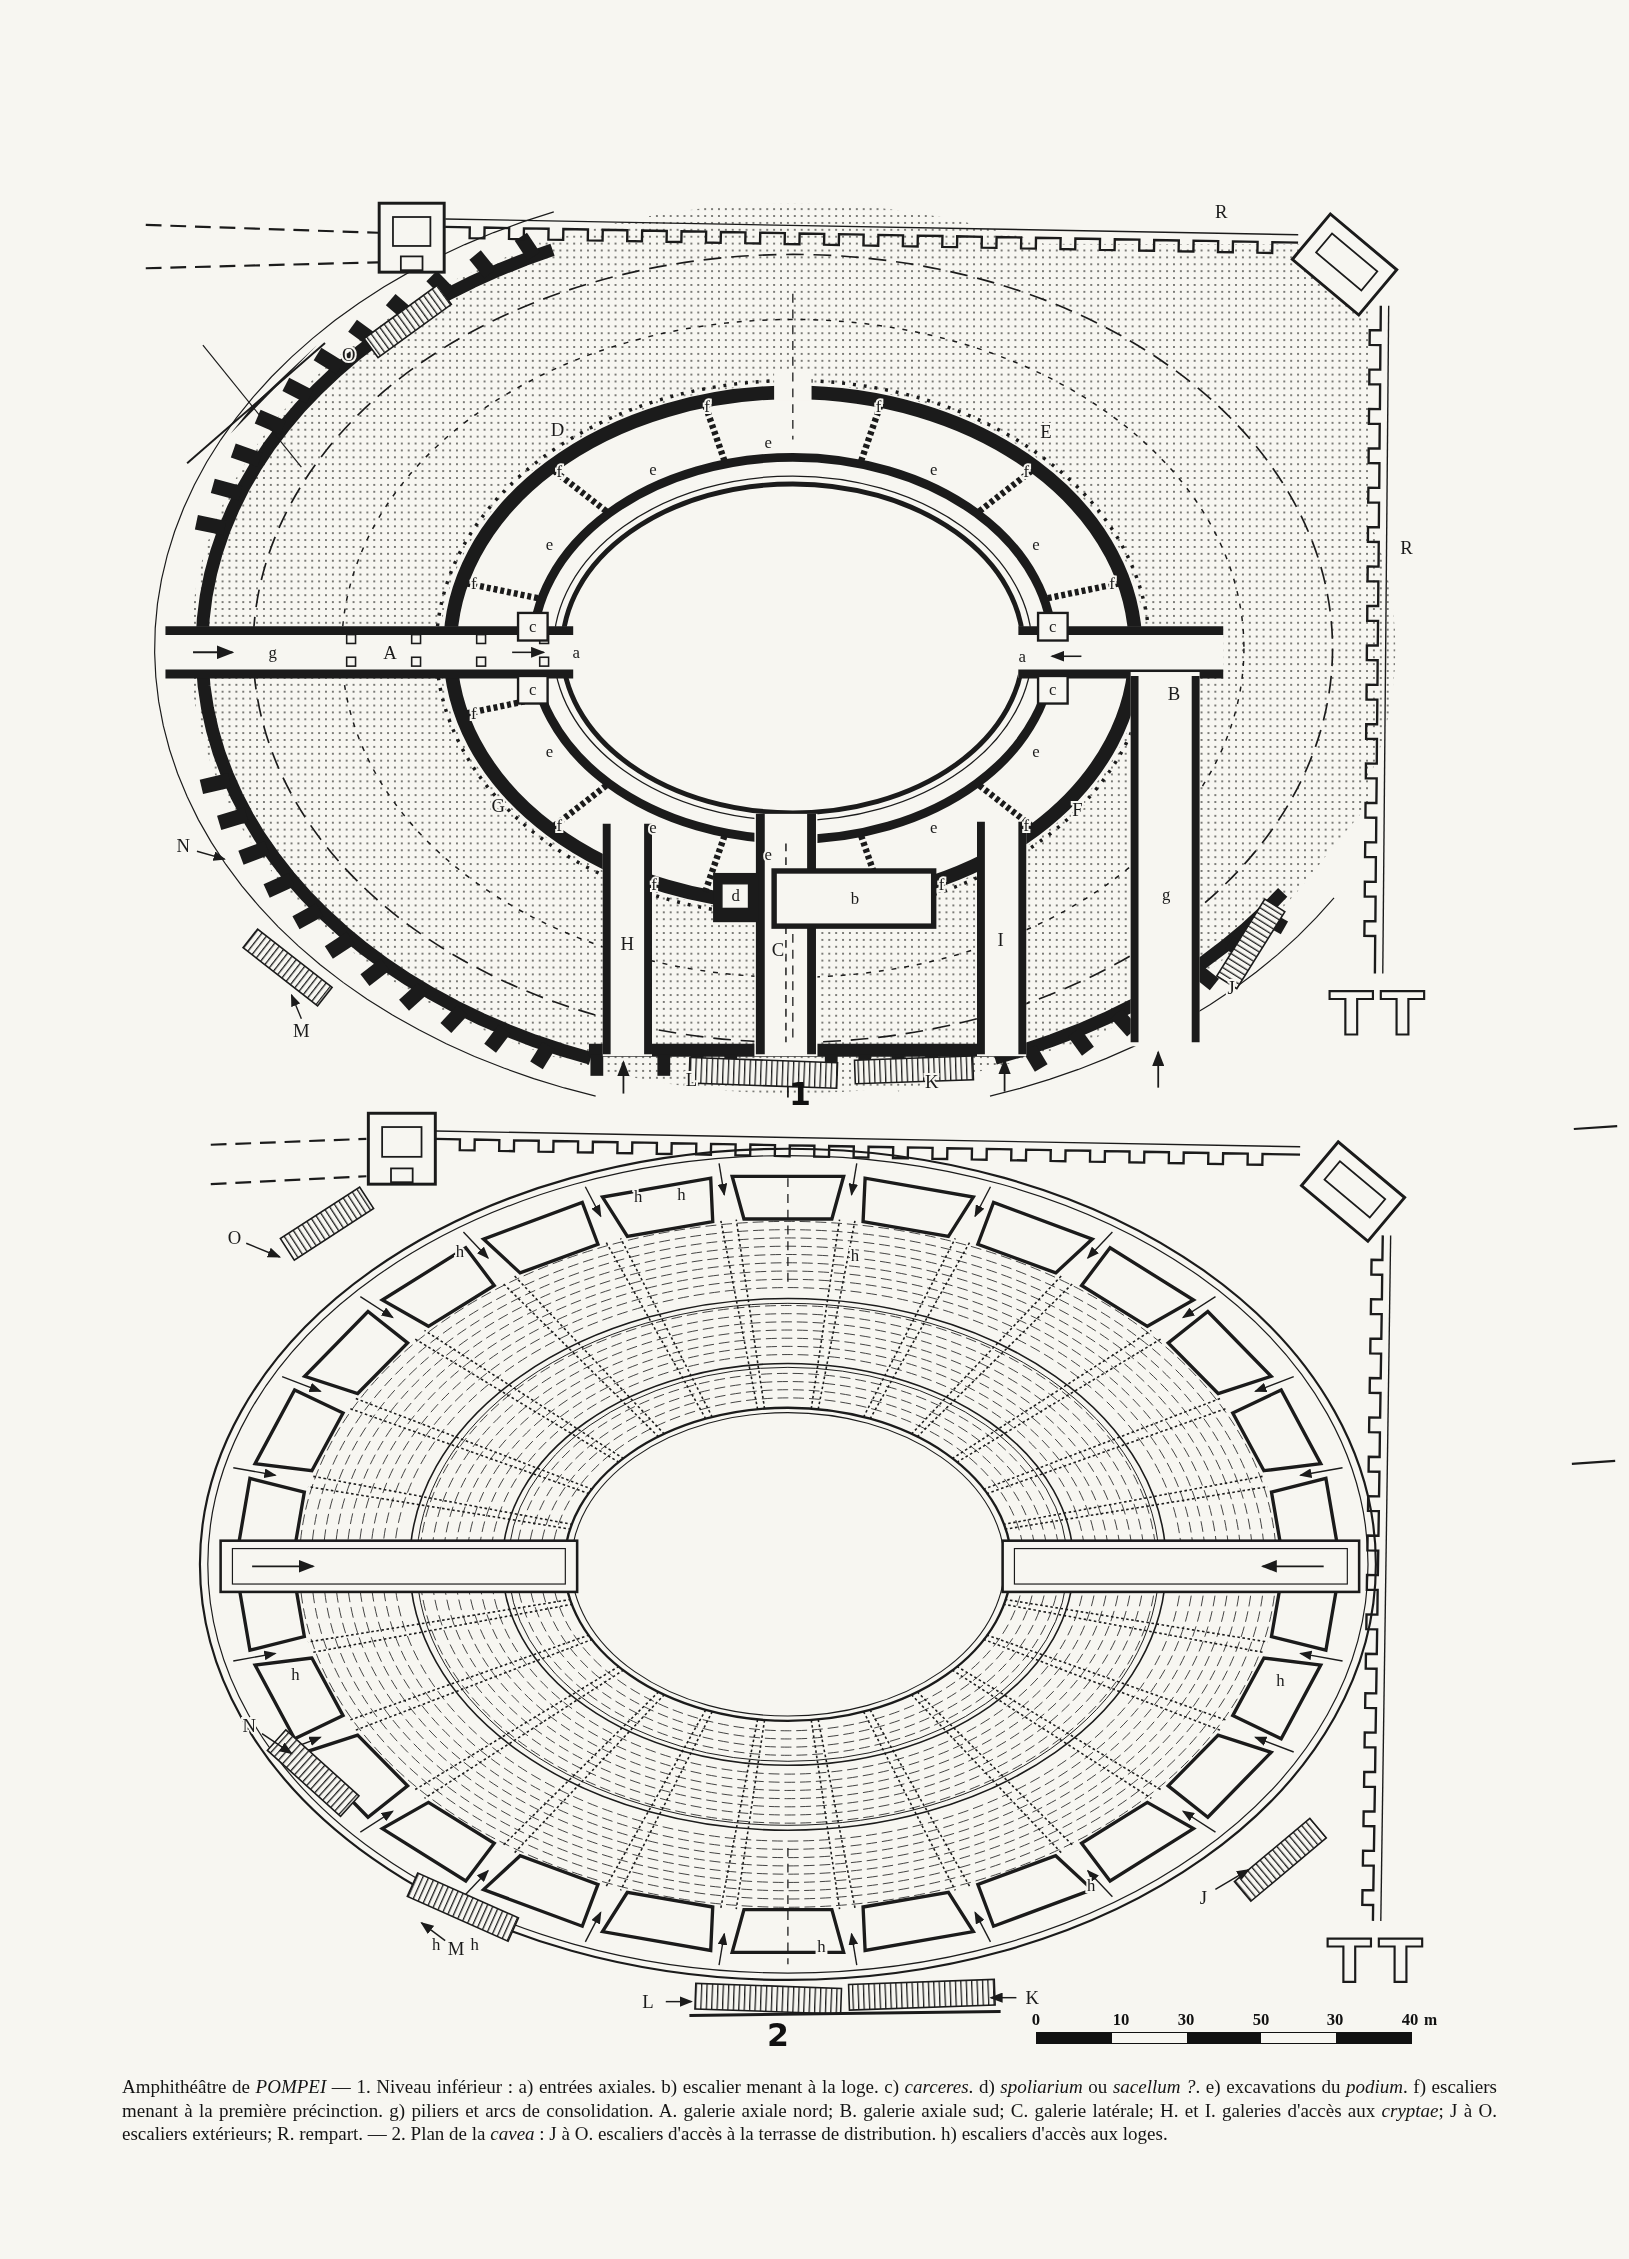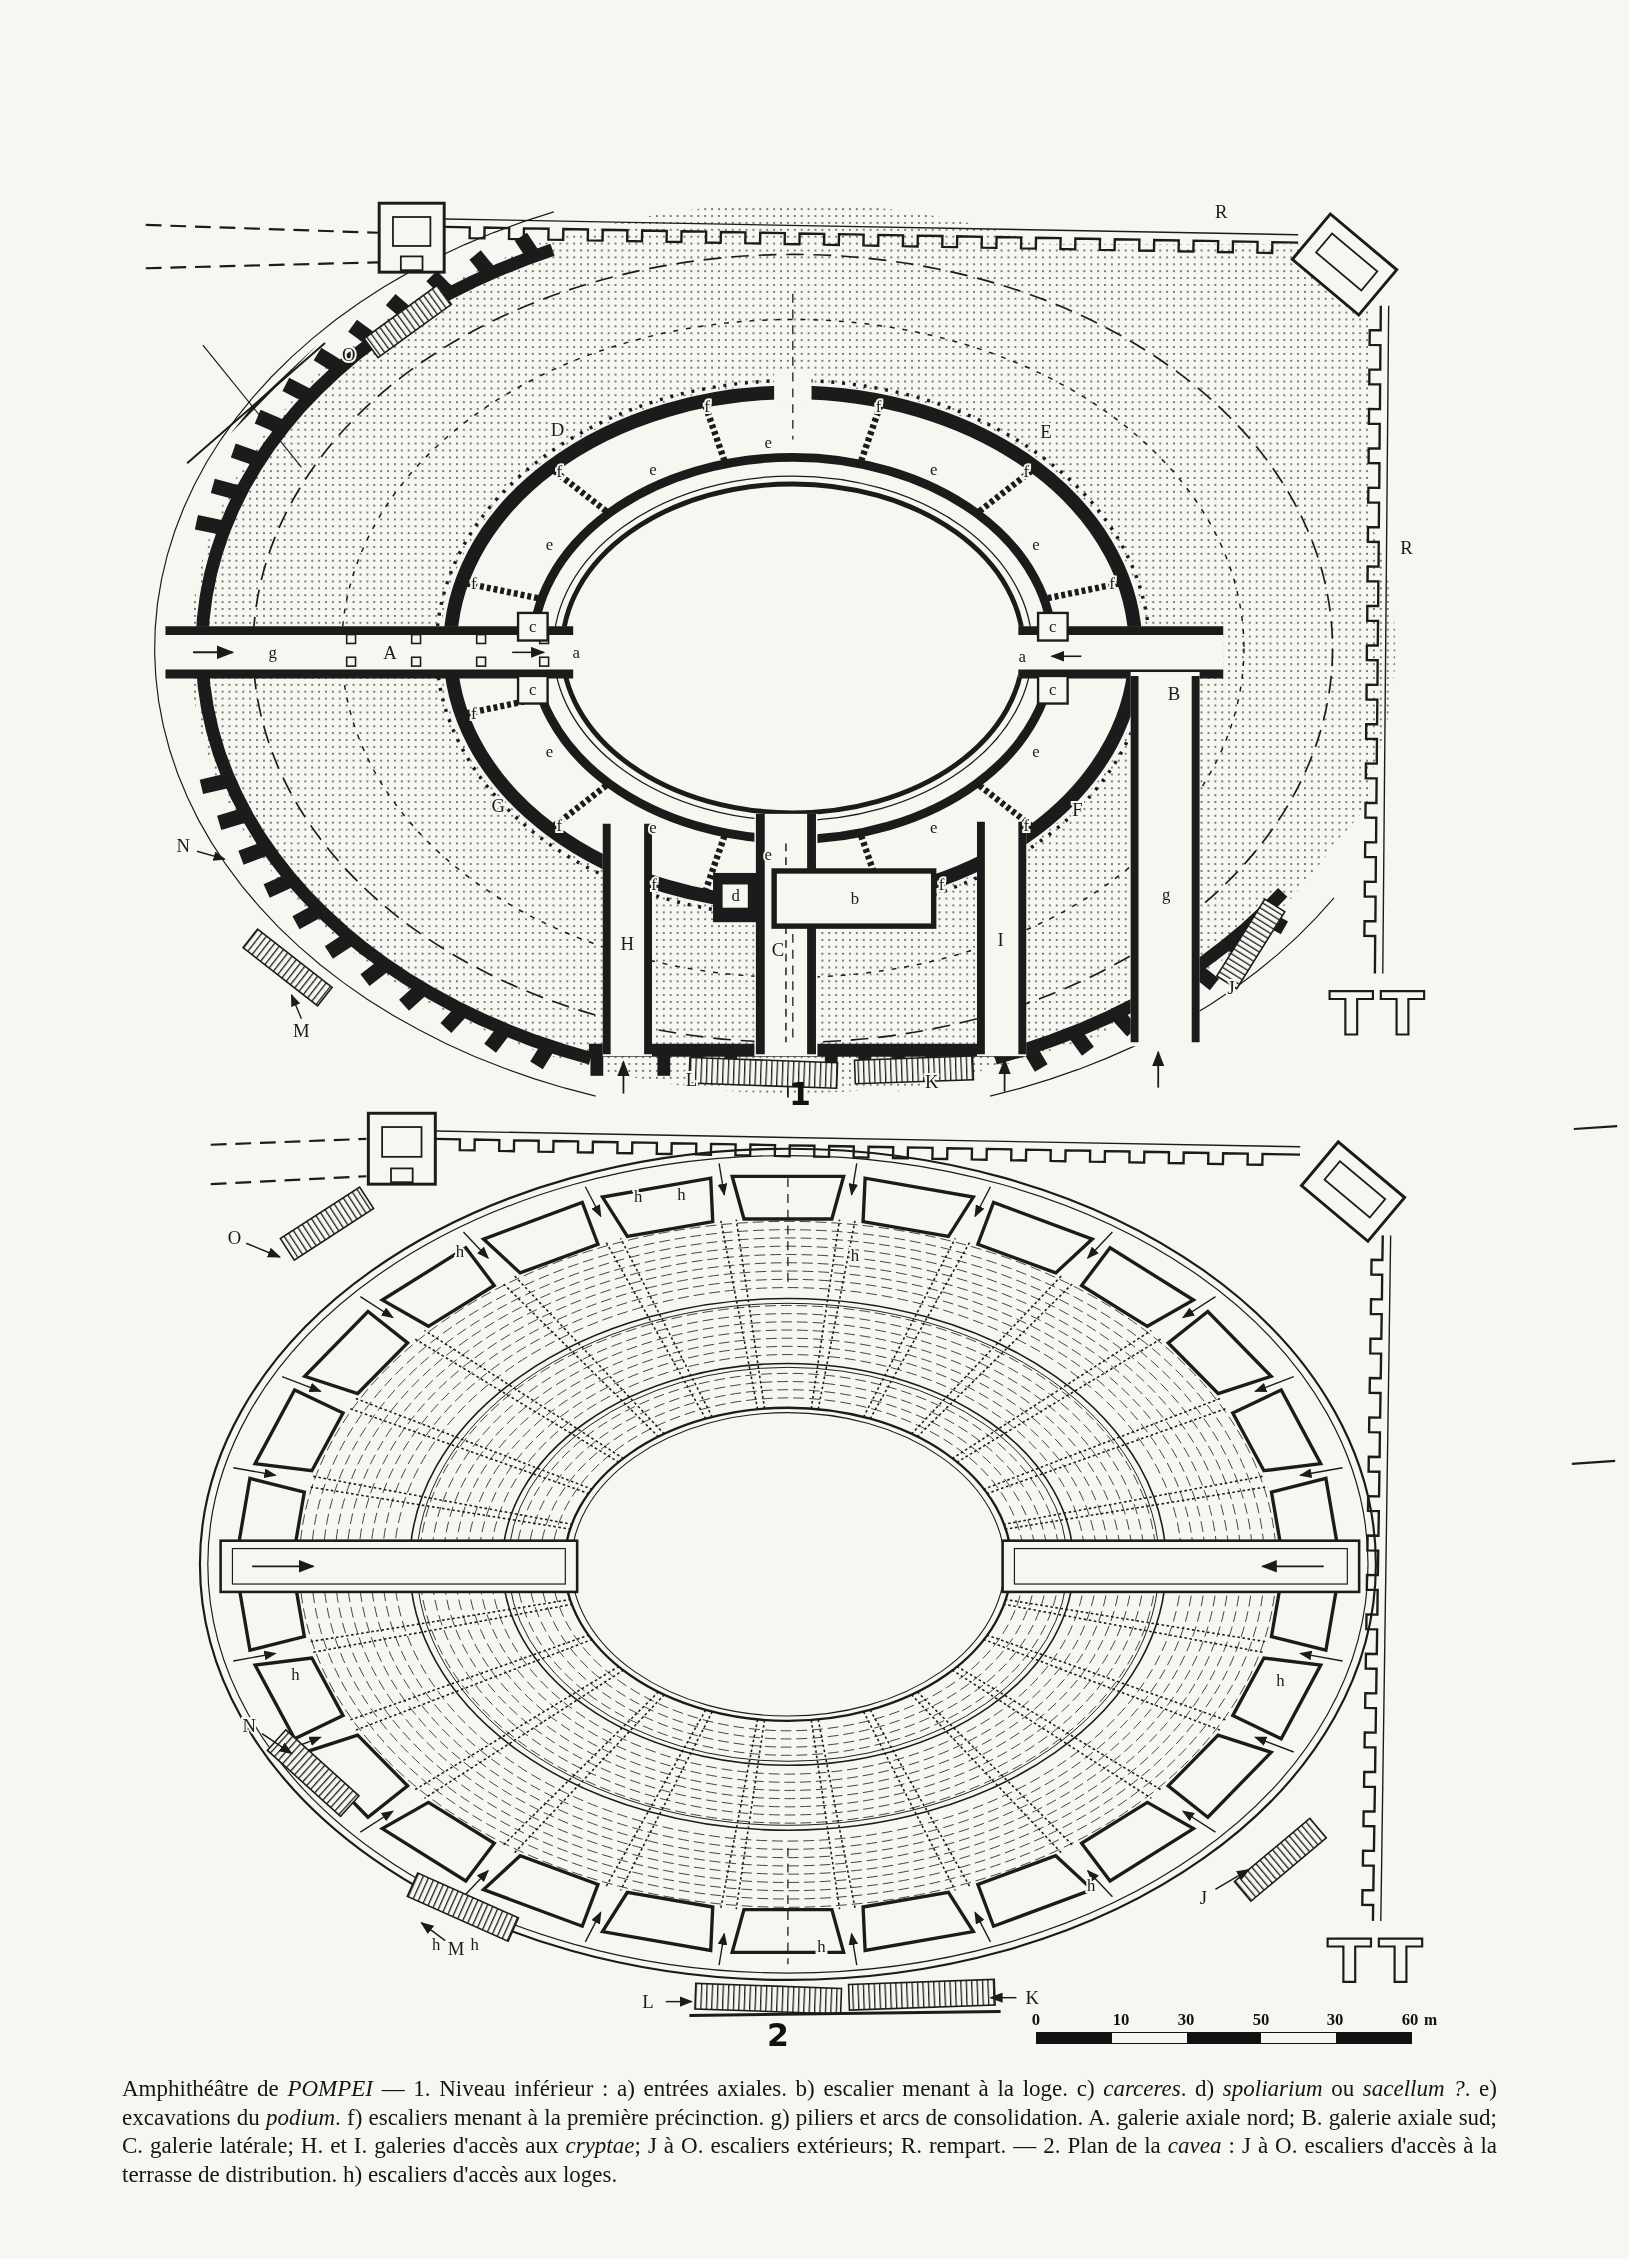--- a/index.html
+++ b/index.html
@@ -16,21 +16,21 @@
   .scalebar{position:absolute;left:1036px;top:2010px;width:433px;height:39px;color:#111;}
   .scalebar .tick{position:absolute;top:0;transform:translateX(-50%);
     font-family:"Liberation Serif",serif;font-weight:600;font-size:16.7px;}
   .scalebar .unit{position:absolute;top:1px;left:388px;font-weight:600;font-size:15.8px;}
   .scalebar .bar{position:absolute;left:0;top:21.7px;width:374px;height:10.8px;
     border:1.6px solid #111;display:flex;}
   .scalebar .seg{flex:1 1 0;}
   .seg.filled{background:#111;}
   .seg.open{background:#f7f6f1;}
   .caption{position:absolute;left:122px;top:2075px;width:1375px;margin:0;
-    font-family:"Liberation Serif",serif;font-size:23px;line-height:1.24;
+    font-family:"Liberation Serif",serif;font-size:19px;line-height:1.24;
     text-align:justify;color:#141414;}
   .caption .it{font-style:italic;}
 </style>
 </head>
 <body>
 
 <div class="page">
   <div class="plate-title">Planche XXIII</div>
 
   <svg id="plans" viewBox="0 0 1654 2294">
@@ -447,21 +447,21 @@
 
   <div class="fig-num" id="fig1num">1</div>
   <div class="fig-num" id="fig2num">2</div>
 
   <div class="scalebar">
     <span class="tick" style="left:0px">0</span>
     <span class="tick" style="left:85px">10</span>
     <span class="tick" style="left:150px">30</span>
     <span class="tick" style="left:225px">50</span>
     <span class="tick" style="left:299px">30</span>
-    <span class="tick" style="left:374px">60</span>
+    <span class="tick" style="left:374px">40</span>
     <span class="unit">m</span>
     <div class="bar">
       <div class="seg filled"></div>
       <div class="seg open"></div>
       <div class="seg filled"></div>
       <div class="seg open"></div>
       <div class="seg filled"></div>
     </div>
   </div>
 

